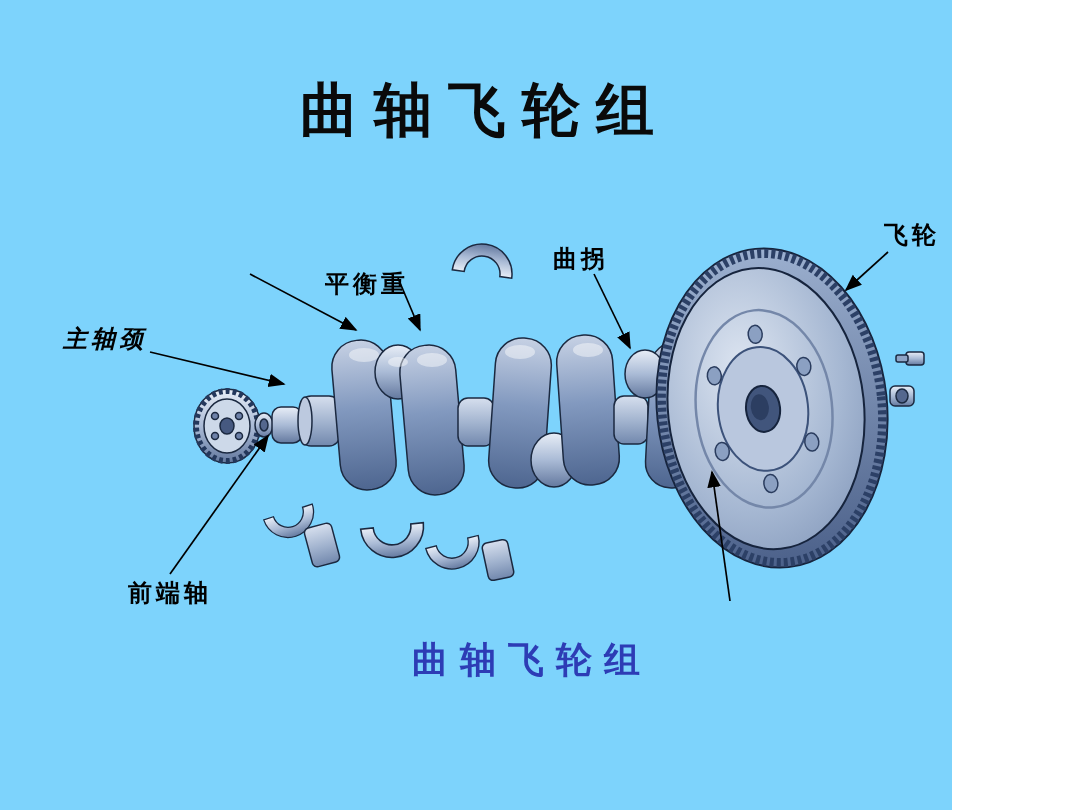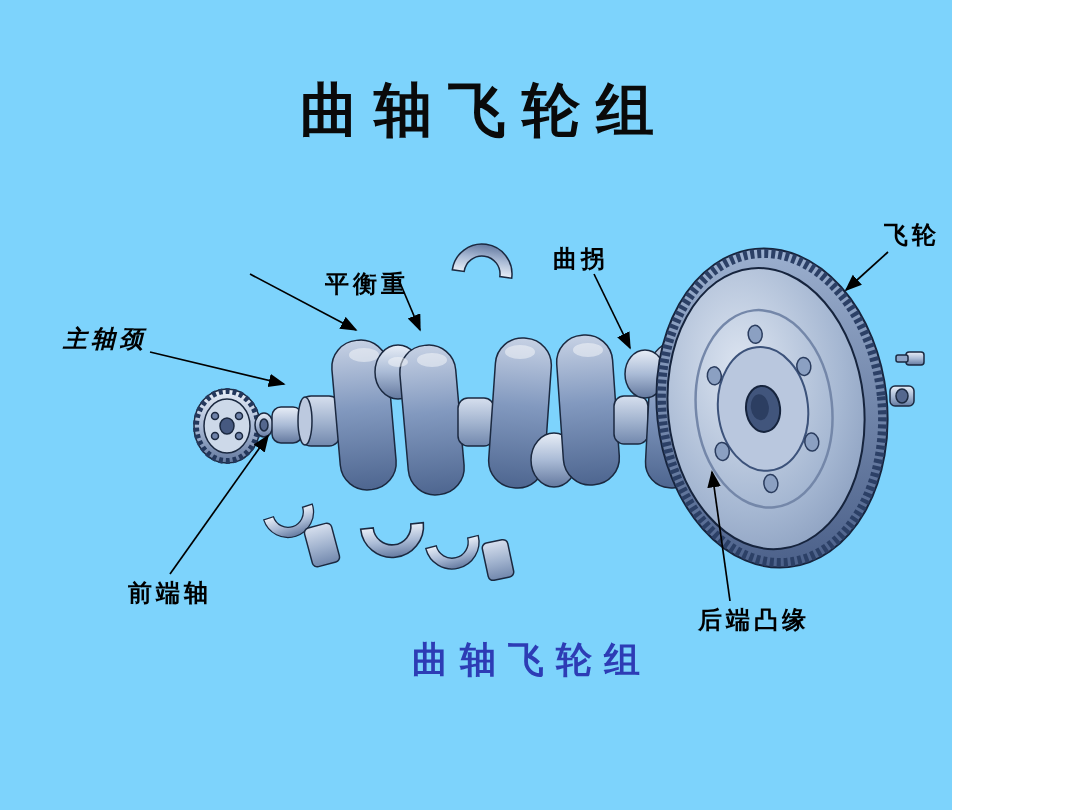--- a/index.html
+++ b/index.html
@@ -187,17 +187,16 @@
       <line x1="170" y1="574" x2="268" y2="436" marker-end="url(#arrow)"></line>
       <line x1="730" y1="601" x2="712" y2="472" marker-end="url(#arrow)"></line>
     </g>
   </svg>
 
   <div class="part-label" style="left:325px;top:245px;margin-top:23px;">平衡重</div>
   <div class="part-label" style="left:553px;top:243px;">曲拐</div>
   <div class="part-label" style="left:884px;top:219px;">飞轮</div>
   <div class="part-label" style="left:63px;top:323px;font-style:italic;">主轴颈</div>
   <div class="part-label" style="left:112px;top:577px;margin-left:16px;">前端轴</div>
-  <div class="part-label" style="left:698px;top:604px;">后端凸缘</div>
 
   <div class="caption">曲轴飞轮组</div>
 
 </div>
 
 </body></html>

